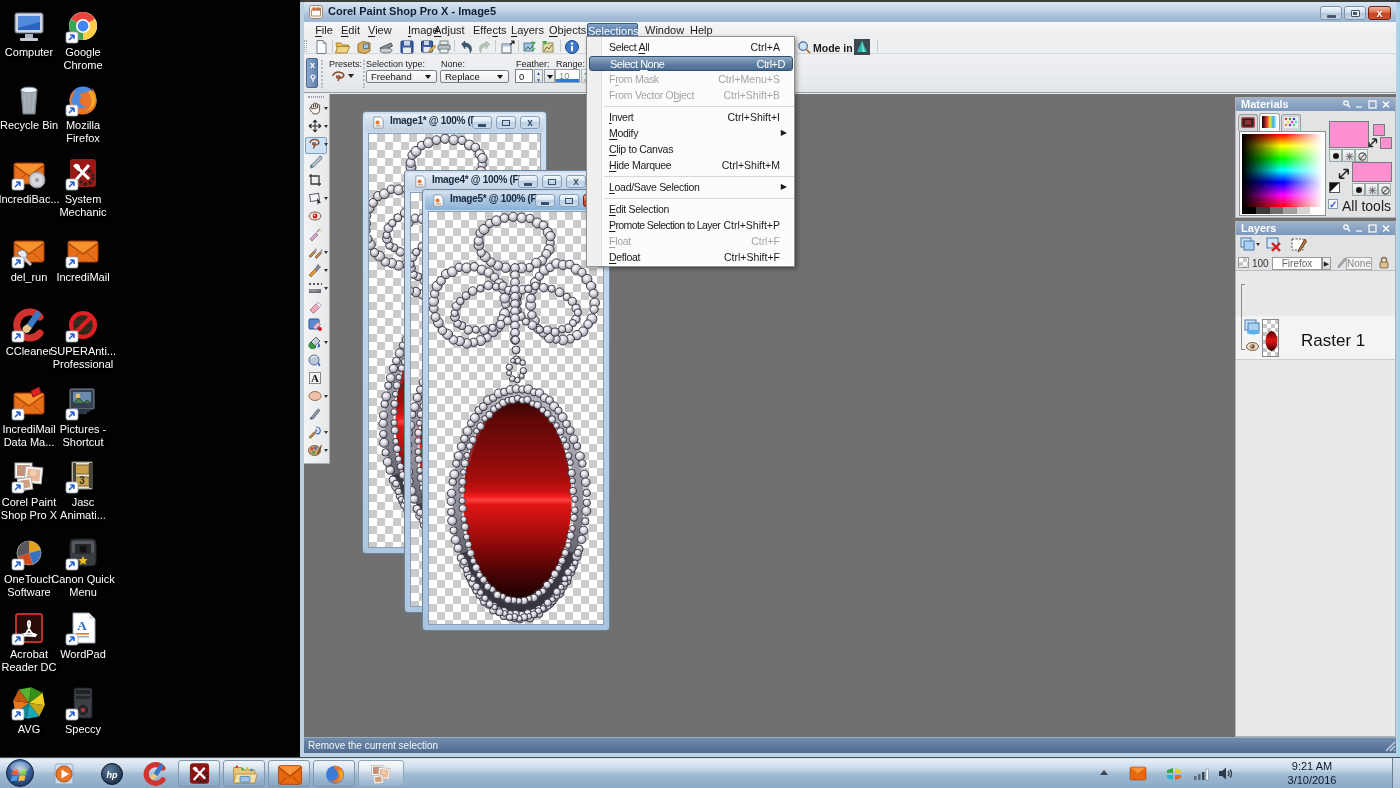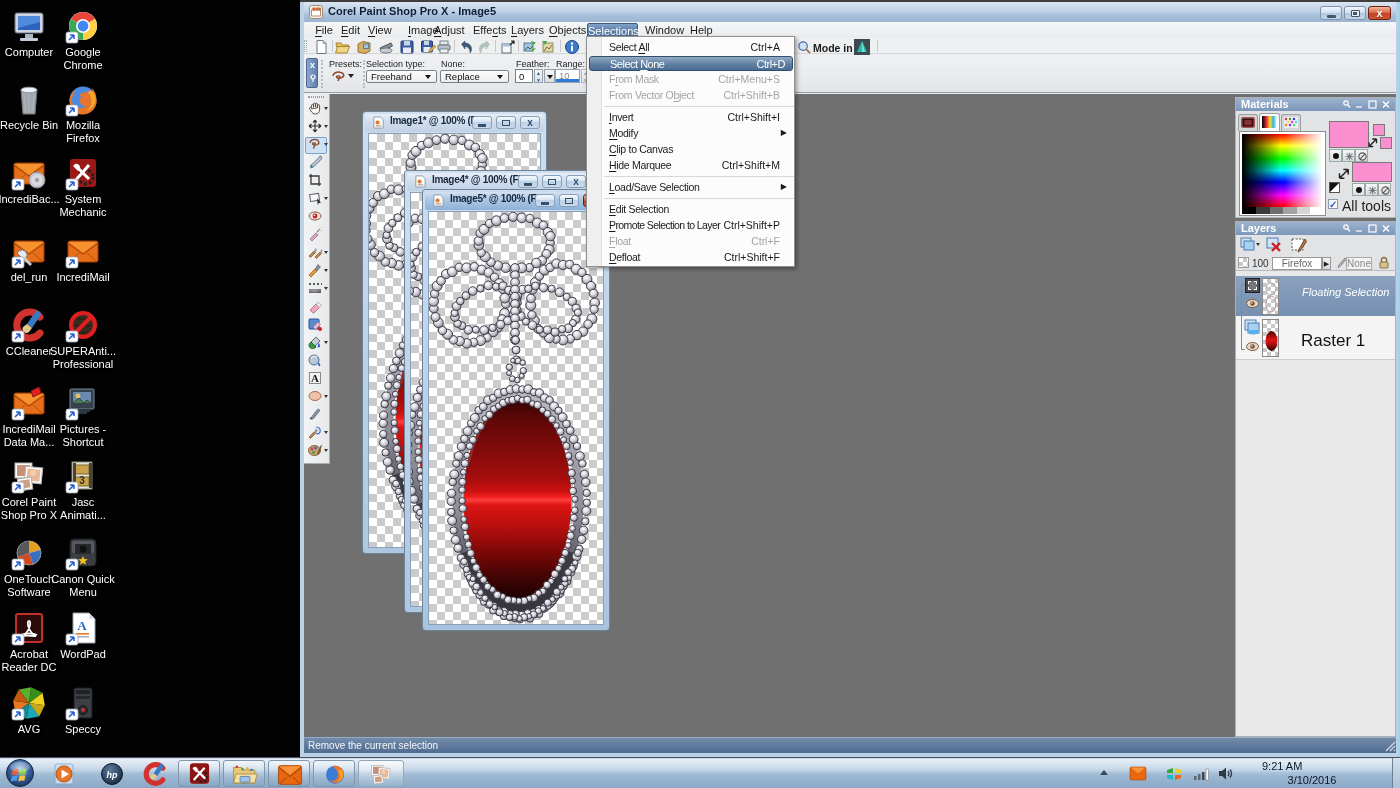--- a/index.html
+++ b/index.html
@@ -943,35 +943,20 @@
   <svg width="12" height="12" viewBox="0 0 12 12" style="position:absolute;left:99px;top:2px">
         <path d="M10 1 L4 8 l-1 2.5 2 -1 6 -7z" fill="#b8b8c0" stroke="#888"></path>
       </svg>
   <div class="abs" style="left:110px;top:2px;width:26px;height:13px;background:#f4f4f4;border:1px solid #aaa;font-size:10px;color:#888;text-align:center;line-height:12px">None</div>
   <svg width="12" height="13" viewBox="0 0 12 13" style="position:absolute;left:142px;top:1px">
         <rect x="2" y="6" width="8" height="6" rx="1" fill="#d8c090" stroke="#8a7040"></rect>
         <path d="M3.5 6 v-2 a2.5 2.5 0 0 1 5 0 v2" fill="none" stroke="#8a7040" stroke-width="1.4"></path>
       </svg>
  </div>
  <div class="abs" style="left:0;top:50px;width:159px;height:464px;background:#e9e9e9"></div>
- <div class="abs" style="left:0;top:54px;width:159px;height:40px;background:linear-gradient(#8ba1bf,#7690b0)">
-  <div class="abs" style="left:9px;top:2px;width:15px;height:15px;background:#4a4a50;border:1px solid #222">
-        <div class="abs" style="left:2px;top:2px;width:9px;height:9px;border:1.5px dashed #fff;background:#777"></div>
-      </div>
-  <div class="abs checker4" style="left:26px;top:2px;width:17px;height:37px;border:1px solid #888"><svg width="17" height="37" viewBox="0 0 17 37">
-          <ellipse cx="8" cy="10" rx="5" ry="6" fill="none" stroke="#aaa"></ellipse>
-          <ellipse cx="8" cy="25" rx="5" ry="8" fill="none" stroke="#b99"></ellipse>
-        </svg></div>
-  <svg width="13" height="9" viewBox="0 0 13 9" style="position:absolute;left:10px;top:23px">
-        <ellipse cx="6.5" cy="4.5" rx="6" ry="4" fill="#e8d8c8" stroke="#7a5a3a"></ellipse>
-        <circle cx="6.5" cy="4.5" r="2.2" fill="#7a4a2a"></circle>
-        <circle cx="6" cy="4" r="0.8" fill="#fff"></circle>
-      </svg>
-  <div class="abs" style="left:66px;top:10px;font-size:11px;font-style:italic;color:#fff">Floating Selection</div>
- </div>
  <div class="abs" style="left:0;top:94px;width:159px;height:44px;background:#f4f4f4;border-bottom:1px solid #ccc">
   <svg width="18" height="17" viewBox="0 0 18 17" style="position:absolute;left:8px;top:3px">
         <rect x="1" y="1" width="11" height="10" fill="#cfe4f7" stroke="#4a7ab0"></rect>
         <rect x="4" y="4" width="11" height="10" fill="#a8d0f0" stroke="#4a7ab0"></rect>
         <path d="M4 14 q4 3 11 0 v-3 h-11z" fill="#5ab0e8"></path>
       </svg>
   <div class="abs checker4" style="left:26px;top:3px;width:17px;height:38px;border:1px solid #888"><svg width="17" height="38" viewBox="0 0 17 38">
           <defs>
             <linearGradient id="mg2" x1="0" y1="0" x2="0" y2="1">
               <stop offset="0" stop-color="#500404"></stop>
@@ -1243,16 +1228,16 @@
  <svg width="18" height="14" viewBox="0 0 18 14" style="position:absolute;left:1193px;top:9px">
   <rect x="1" y="9" width="2.5" height="4" fill="#5a6a78"></rect>
       <rect x="5" y="7" width="2.5" height="6" fill="#5a6a78"></rect>
       <rect x="9" y="5" width="2.5" height="8" fill="#3a4652"></rect>
       <rect x="13" y="2" width="2.5" height="11" fill="#fff" stroke="#5a6a78" stroke-width="0.5"></rect>
  </svg>
  <svg width="16" height="15" viewBox="0 0 16 15" style="position:absolute;left:1217px;top:8px">
   <path d="M2 5 h3 l4 -3.5 v12 l-4 -3.5 h-3z" fill="#2e3a46"></path>
   <path d="M11 5 a4 4 0 0 1 0 5 M13 3.5 a6.5 6.5 0 0 1 0 8" stroke="#2e3a46" stroke-width="1.3" fill="none"></path>
  </svg>
- <div class="abs" style="left:1262px;top:1px;width:100px;height:14px;font-size:11px;color:#0c1828;text-align:left;line-height:15px">9:21 AM</div>
+ <div class="abs" style="left:1262px;top:1px;width:100px;height:14px;font-size:11px;color:#0c1828;text-align:center;line-height:15px">9:21 AM</div>
  <div class="abs" style="left:1262px;top:15px;width:100px;height:14px;font-size:11px;color:#0c1828;text-align:center;line-height:14px">3/10/2016</div>
  <div class="abs" style="left:1392px;top:0;width:8px;height:31px;border-left:1px solid #6a8096;background:linear-gradient(#d5e2ef,#a8c0d6)"></div>
 </div>
 
 </body></html>

